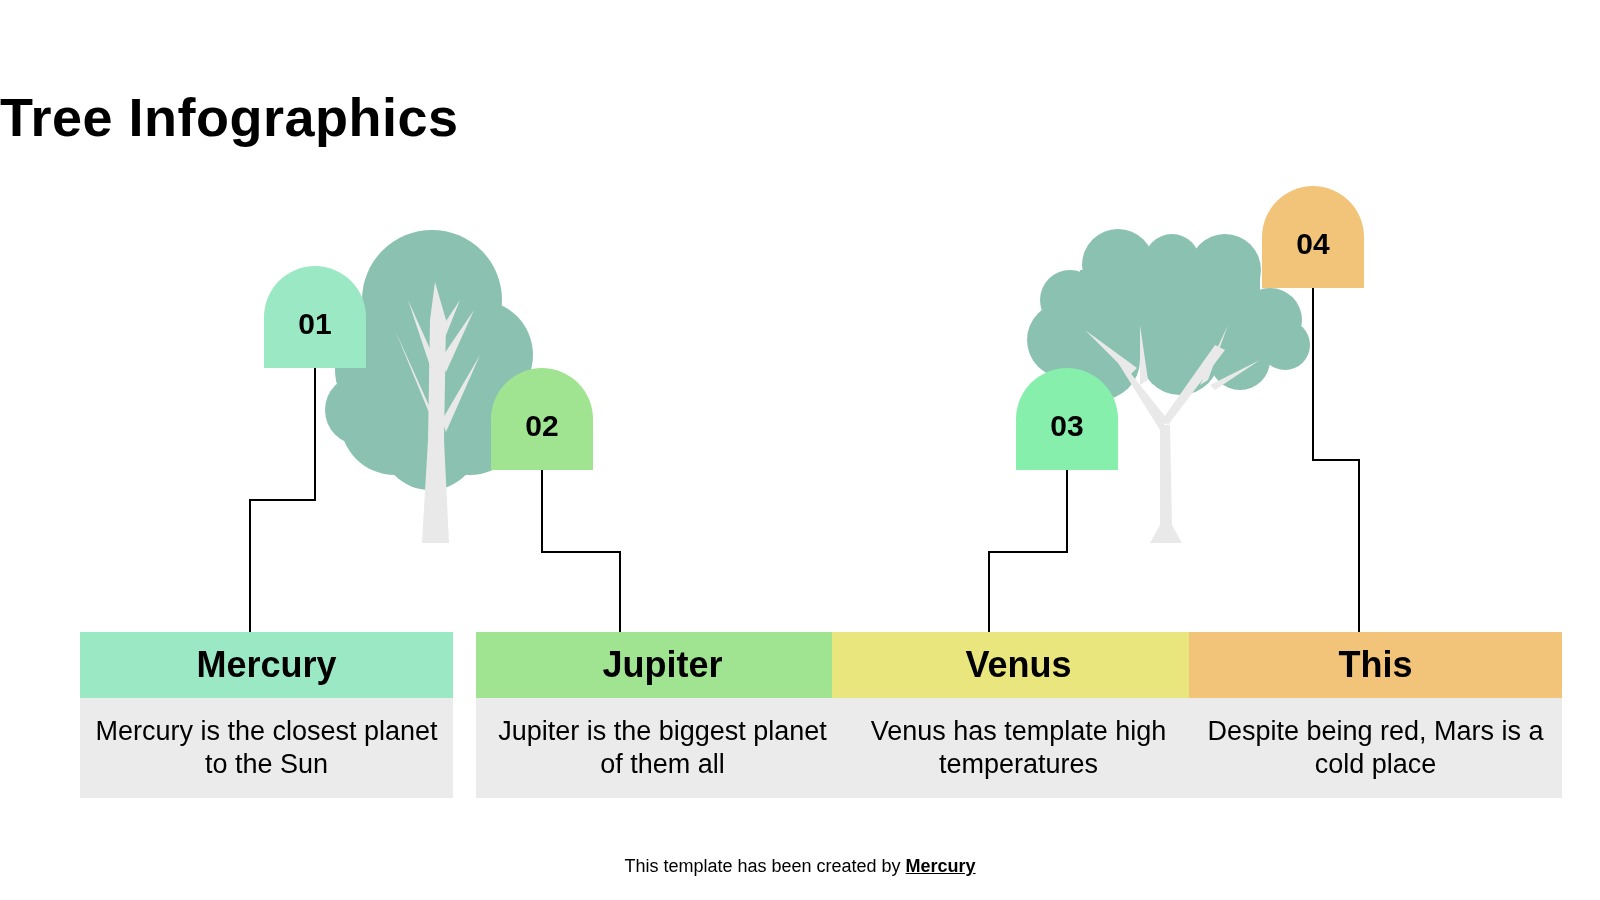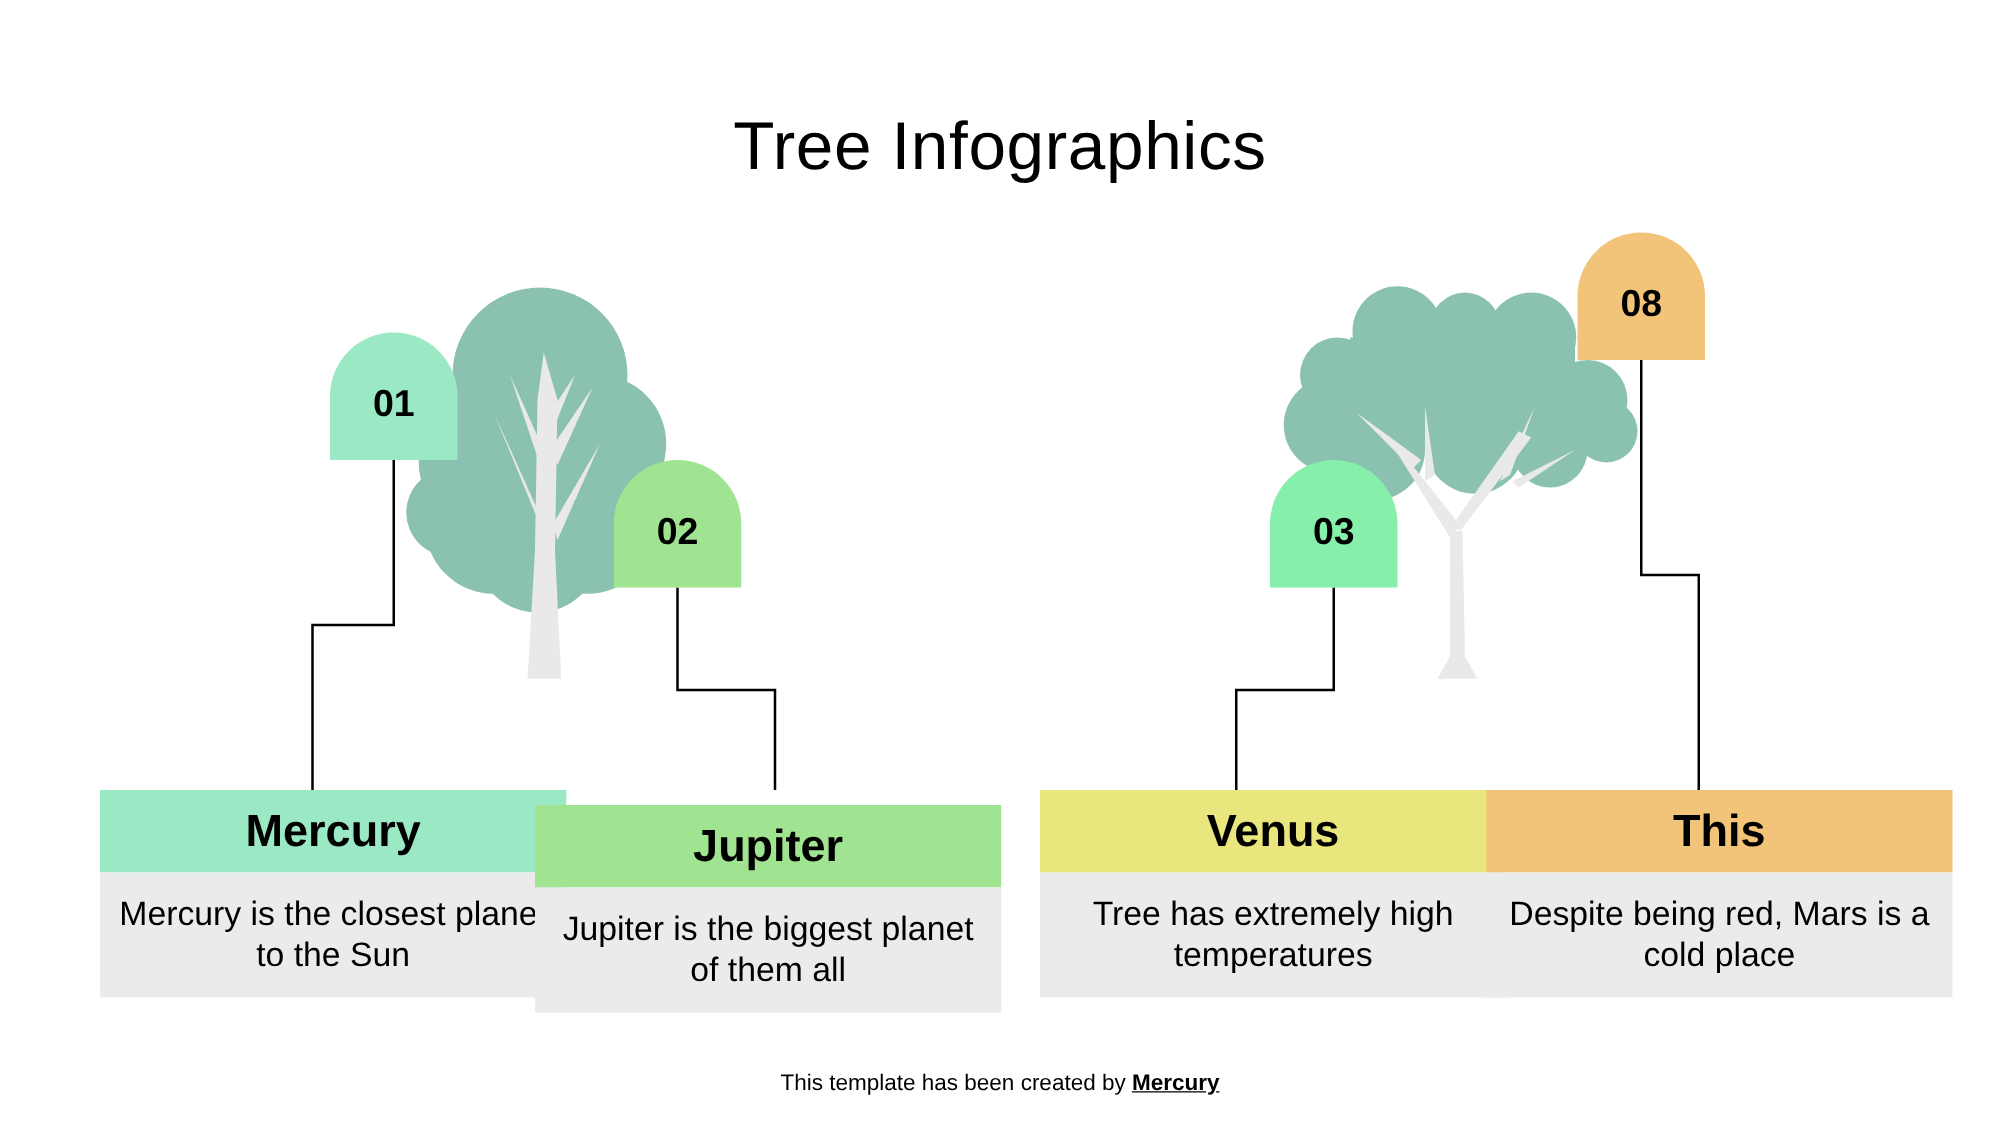--- a/index.html
+++ b/index.html
@@ -1,17 +1,17 @@
 <!DOCTYPE html>
 <html><head>
 <meta charset="utf-8">
 <style>
   html, body { margin:0; padding:0; }
   body { width:1600px; height:900px; background:#ffffff; position:relative; overflow:hidden; font-family:"Liberation Sans", sans-serif; color:#000; }
-  .title { position:absolute; left:0; right:0; top:86px; text-align:center; font-size:54px; font-weight:normal; letter-spacing:0.5px; }
+  .title { position:absolute; left:0; right:0; top:86px; text-align:left; font-size:54px; font-weight:bold; letter-spacing:0.5px; }
   svg.art { position:absolute; left:0; top:0; width:1600px; height:900px; }
   .badge { position:absolute; width:102px; height:102px; border-radius:51px 51px 0 0; display:flex; align-items:center; justify-content:center; font-weight:bold; font-size:30px; padding-top:14px; box-sizing:border-box; }
   .card { position:absolute; top:632px; width:373px; height:166px; }
   .card-head { height:66px; display:flex; align-items:center; justify-content:center; font-size:36px; font-weight:bold; }
   .card-body { height:100px; background:#ebebeb; display:flex; align-items:center; justify-content:center; text-align:center; font-size:27px; line-height:33px; padding:16px 10px; box-sizing:border-box; }
   .footer { position:absolute; left:0; right:0; top:856px; text-align:center; font-size:18px; }
   .footer b { text-decoration:underline; }
 </style>
 </head>
 <body>
@@ -77,34 +77,34 @@
 <div class="badge" style="left:264px;top:266px;background:#9be8c4;">
     <span>01</span>
   </div>
 <div class="badge" style="left:491px;top:368px;background:#a0e492;">
     <span>02</span>
   </div>
 <div class="badge" style="left:1016px;top:368px;background:#86efac;">
     <span>03</span>
   </div>
 <div class="badge" style="left:1262px;top:186px;background:#f1c47a;">
-    <span>08</span>
+    <span>04</span>
   </div>
 
 <div class="card" style="left:80px;">
   <div class="card-head" style="background:#9be8c4;">Mercury</div>
   <div class="card-body">Mercury is the closest planet to the Sun</div>
 </div>
-<div class="card" style="left:428px;margin-top:12px;">
+<div class="card" style="left:476px;">
   <div class="card-head" style="background:#a0e492;">Jupiter</div>
   <div class="card-body">Jupiter is the biggest planet of them all</div>
 </div>
 <div class="card" style="left:832px;">
   <div class="card-head" style="background:#e9e67d;">Venus</div>
-  <div class="card-body">Tree has extremely high temperatures</div>
+  <div class="card-body">Venus has template high temperatures</div>
 </div>
 <div class="card" style="left:1189px;">
   <div class="card-head" style="background:#f1c47a;">This</div>
   <div class="card-body">Despite being red, Mars is a cold place</div>
 </div>
 
 <div class="footer">
   <span>This template has been created by </span><b>Mercury</b>
 </div>
 

